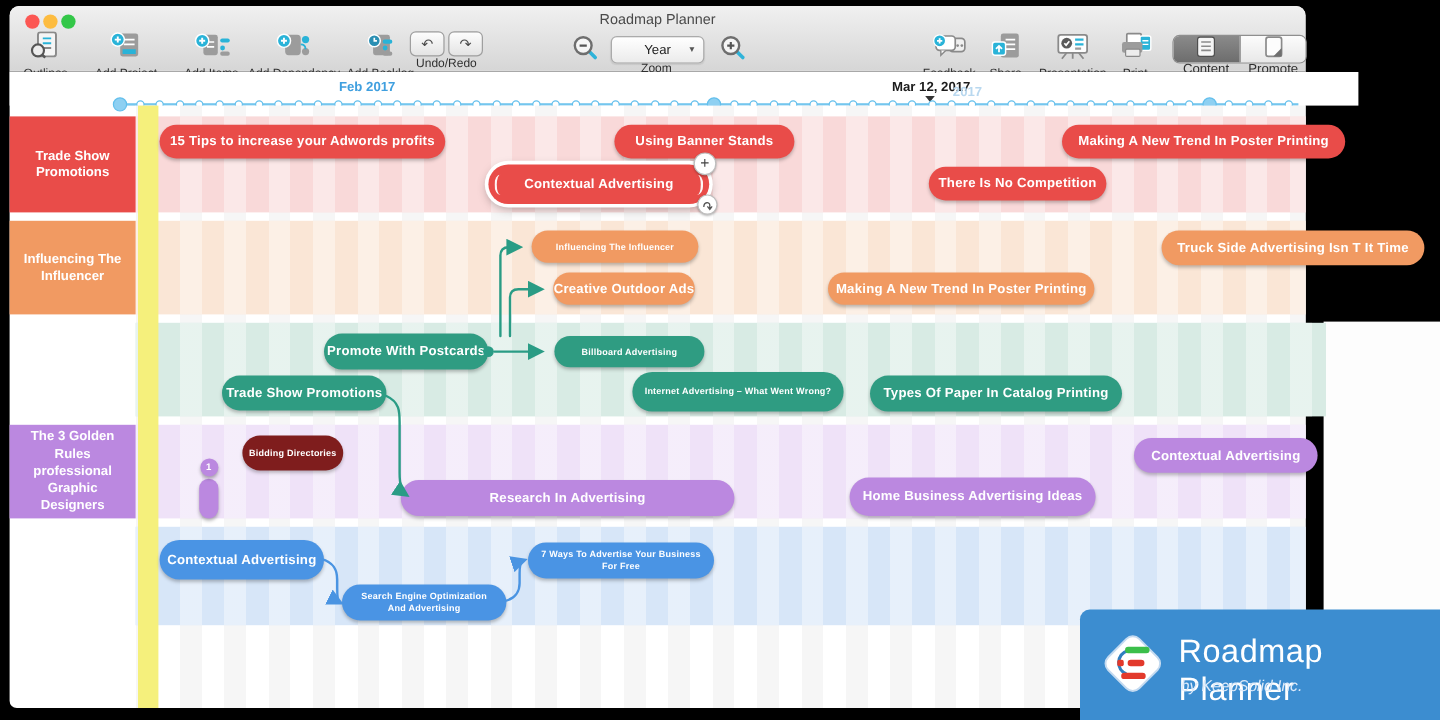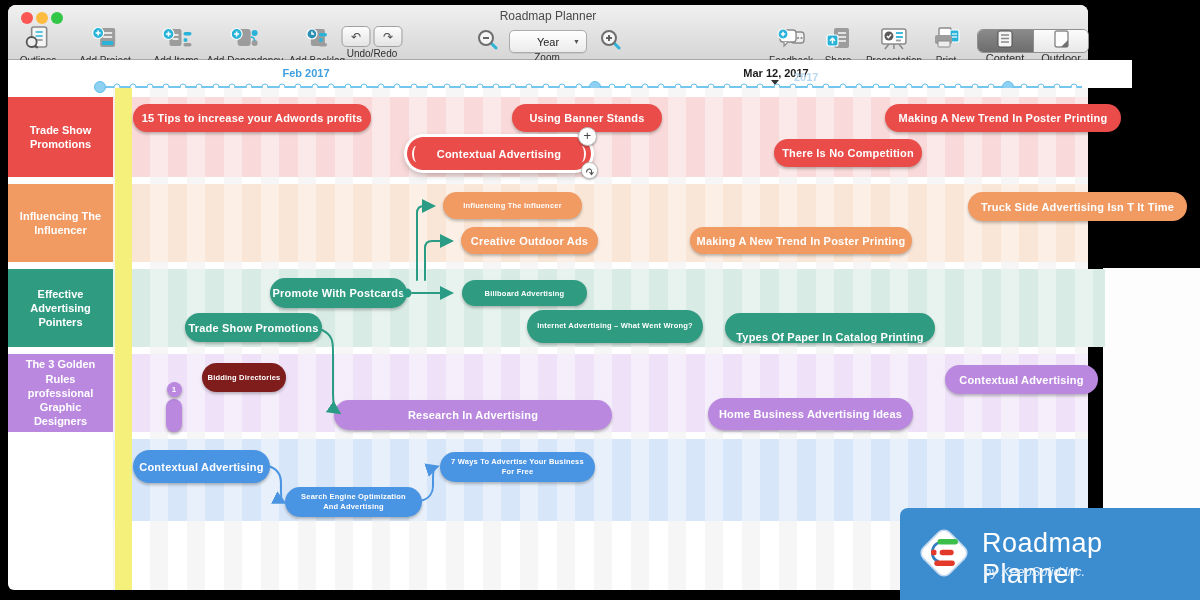--- a/index.html
+++ b/index.html
@@ -250,21 +250,21 @@
           </svg></span>
         </div>
         <div class="seg-cell seg-off">
           <span><svg width="22" height="20" viewBox="0 0 22 20">
             <rect x="5" y="2" width="13" height="16" rx="2" fill="#fdfdfd" stroke="#8a8a8a" stroke-width="1.4"></rect>
             <path d="M11 18 L18 18 L18 11 Z" fill="#6f6f6f"></path>
           </svg></span>
         </div>
       </div>
       <span class="seg-lbl" style="left:997px;">Content</span>
-      <span class="seg-lbl" style="left:1053px;">Outdoor</span>
+      <span class="seg-lbl" style="left:1053px;">Promote</span>
     </div>
 
     <div class="timeline">
       <span class="tm-month" style="left:298px;">Feb 2017</span>
       <span class="tm-date" style="left:768px;text-align:right;">Mar 12, 2017</span>
       <span class="tm-ghost">2017</span>
       <div class="tm-caret"></div>
       <div class="tm-line"></div>
       <div id="dots">
           <div class="dot big" style="left: 92px; top: 27px;"></div>
@@ -332,21 +332,20 @@
 
     <div class="chart-bg"></div>
   </div>
 
   <div id="layer-bands" class="layer">
       <div class="band" style="top: 97px; height: 80px; width: 975px; background-color: rgb(249, 217, 217); background-image: repeating-linear-gradient(90deg, rgba(255, 255, 255, 0.4) 0px, rgba(255, 255, 255, 0.4) 18px, rgba(255, 255, 255, 0) 18px, rgba(255, 255, 255, 0) 37px);"></div>
       <div class="row-label" style="top: 97px; height: 80px; background: rgb(233, 76, 73);">Trade Show Promotions</div>
       <div class="band" style="top: 184px; height: 78px; width: 975px; background-color: rgb(250, 230, 214); background-image: repeating-linear-gradient(90deg, rgba(255, 255, 255, 0.4) 0px, rgba(255, 255, 255, 0.4) 18px, rgba(255, 255, 255, 0) 18px, rgba(255, 255, 255, 0) 37px);"></div>
       <div class="row-label" style="top: 184px; height: 78px; background: rgb(241, 154, 98);">Influencing The Influencer</div>
       <div class="band" style="top: 269px; height: 78px; width: 992px; background-color: rgb(216, 235, 228); background-image: repeating-linear-gradient(90deg, rgba(255, 255, 255, 0.4) 0px, rgba(255, 255, 255, 0.4) 18px, rgba(255, 255, 255, 0) 18px, rgba(255, 255, 255, 0) 37px);"></div>
-      <div class="row-label" style="top: 269px; height: 78px; background: rgb(47, 156, 130);">Effective Advertising Pointers</div>
       <div class="band" style="top: 354px; height: 78px; width: 975px; background-color: rgb(239, 226, 248); background-image: repeating-linear-gradient(90deg, rgba(255, 255, 255, 0.4) 0px, rgba(255, 255, 255, 0.4) 18px, rgba(255, 255, 255, 0) 18px, rgba(255, 255, 255, 0) 37px);"></div>
       <div class="row-label" style="top: 354px; height: 78px; background: rgb(187, 136, 224);">The 3 Golden Rules professional Graphic Designers</div>
       <div class="band" style="top: 439px; height: 82px; width: 975px; background-color: rgb(215, 230, 248); background-image: repeating-linear-gradient(90deg, rgba(255, 255, 255, 0.4) 0px, rgba(255, 255, 255, 0.4) 18px, rgba(255, 255, 255, 0) 18px, rgba(255, 255, 255, 0) 37px);"></div>
     </div>
   <div class="yellow-stripe"></div>
   <div id="layer-tasks" class="layer">
       <div class="pill" style="left: 133px; top: 104px; width: 238px; height: 28px; background: rgb(233, 76, 73);">
         <span>15 Tips to increase your Adwords profits</span>
       </div>
       <div class="pill" style="left: 512px; top: 104px; width: 150px; height: 28px; background: rgb(233, 76, 73);">
@@ -365,42 +364,42 @@
             <path d="M1.5 6.5 C1.5 2 6.5 2 6.5 5 L6.5 7.5 M4.5 6 L6.5 8.5 L8.5 6" stroke="#555" stroke-width="1.1" fill="none"></path>
           </svg>
         </div>
       </div>
       <div class="pill" style="left: 774px; top: 139px; width: 148px; height: 28px; background: rgb(233, 76, 73);">
         <span>There Is No Competition</span>
       </div>
       <div class="pill small" style="left: 443px; top: 192px; width: 139px; height: 27px; background: rgb(241, 154, 98);">
         <span>Influencing The Influencer</span>
       </div>
-      <div class="pill" style="left: 461px; top: 227px; width: 137px; height: 27px; background: rgb(241, 154, 98); align-items: center;">
+      <div class="pill" style="left: 461px; top: 227px; width: 118px; height: 27px; background: rgb(241, 154, 98); align-items: center;">
         <span>Creative Outdoor Ads</span>
       </div>
       <div class="pill" style="left: 690px; top: 227px; width: 222px; height: 27px; background: rgb(241, 154, 98);">
         <span>Making A New Trend In Poster Printing</span>
       </div>
       <div class="pill" style="left: 968px; top: 192px; width: 219px; height: 29px; background: rgb(241, 154, 98);">
         <span>Truck Side Advertising Isn T It Time</span>
       </div>
       <div class="pill small" style="left: 462px; top: 280px; width: 125px; height: 26px; background: rgb(47, 156, 130);">
         <span>Billboard Advertising</span>
       </div>
       <div class="pill" style="left: 270px; top: 278px; width: 137px; height: 30px; background: rgb(47, 156, 130);">
         <span>Promote With Postcards</span>
       </div>
       <div class="pill" style="left: 185px; top: 313px; width: 137px; height: 29px; background: rgb(47, 156, 130);">
         <span>Trade Show Promotions</span>
       </div>
       <div class="pill small twoline" style="left: 527px; top: 310px; width: 176px; height: 33px; background: rgb(47, 156, 130);">
         <span>Internet Advertising – What Went Wrong?</span>
       </div>
-      <div class="pill" style="left: 725px; top: 313px; width: 210px; height: 30px; background: rgb(47, 156, 130); align-items: flex-end;">
+      <div class="pill" style="left: 725px; top: 313px; width: 210px; height: 30px; background: rgb(47, 156, 130);">
         <span>Types Of Paper In Catalog Printing</span>
       </div>
       <div class="milestone" style="left: 166px; top: 399px; width: 16px; height: 33px; background: rgb(187, 136, 224);"></div>
       <div class="milestone-badge" style="left: 166.5px; top: 382px; background: rgb(187, 136, 224);">1</div>
       <div class="pill small" style="left: 202px; top: 363px; width: 84px; height: 29px; background: #7f1d1d; align-items: center;">
         <span>Bidding Directories</span>
       </div>
       <div class="pill" style="left: 334px; top: 400px; width: 278px; height: 30px; background: rgb(187, 136, 224);">
         <span>Research In Advertising</span>
       </div>

